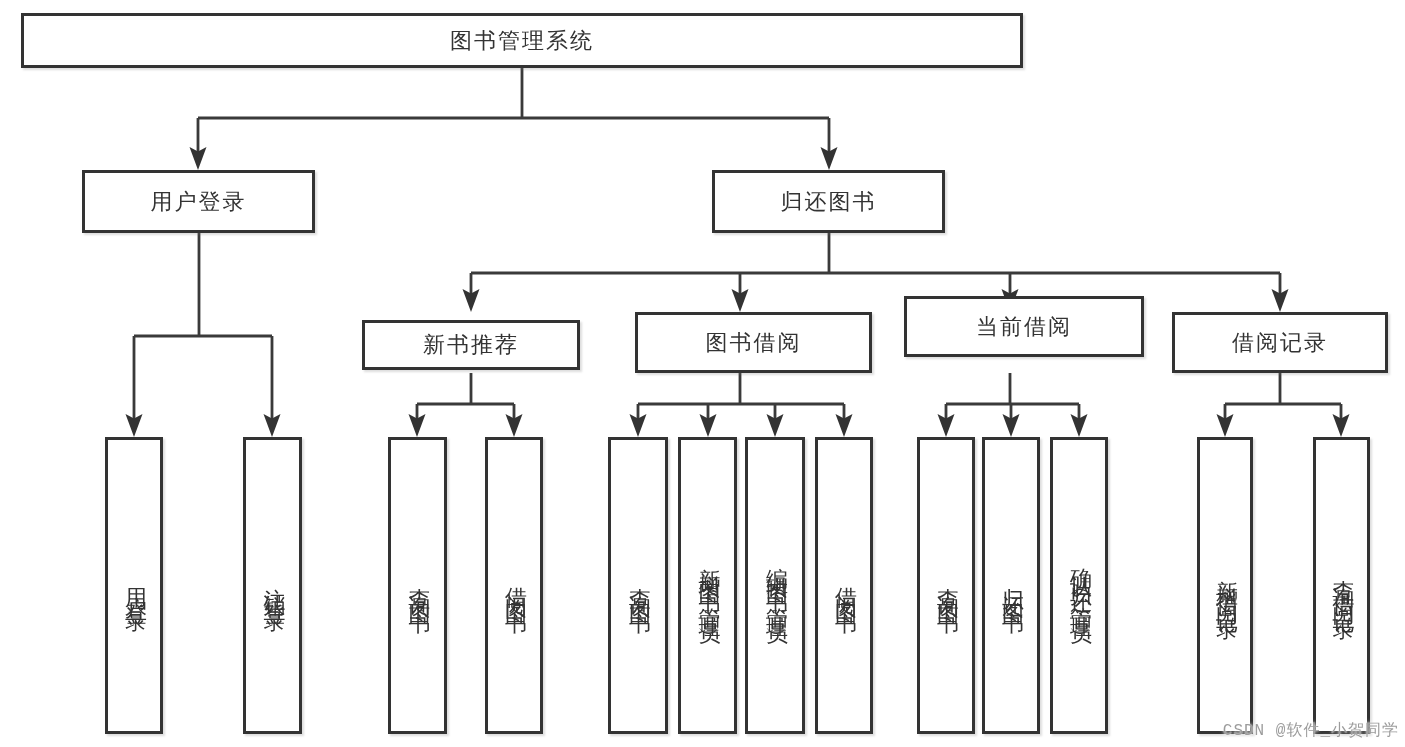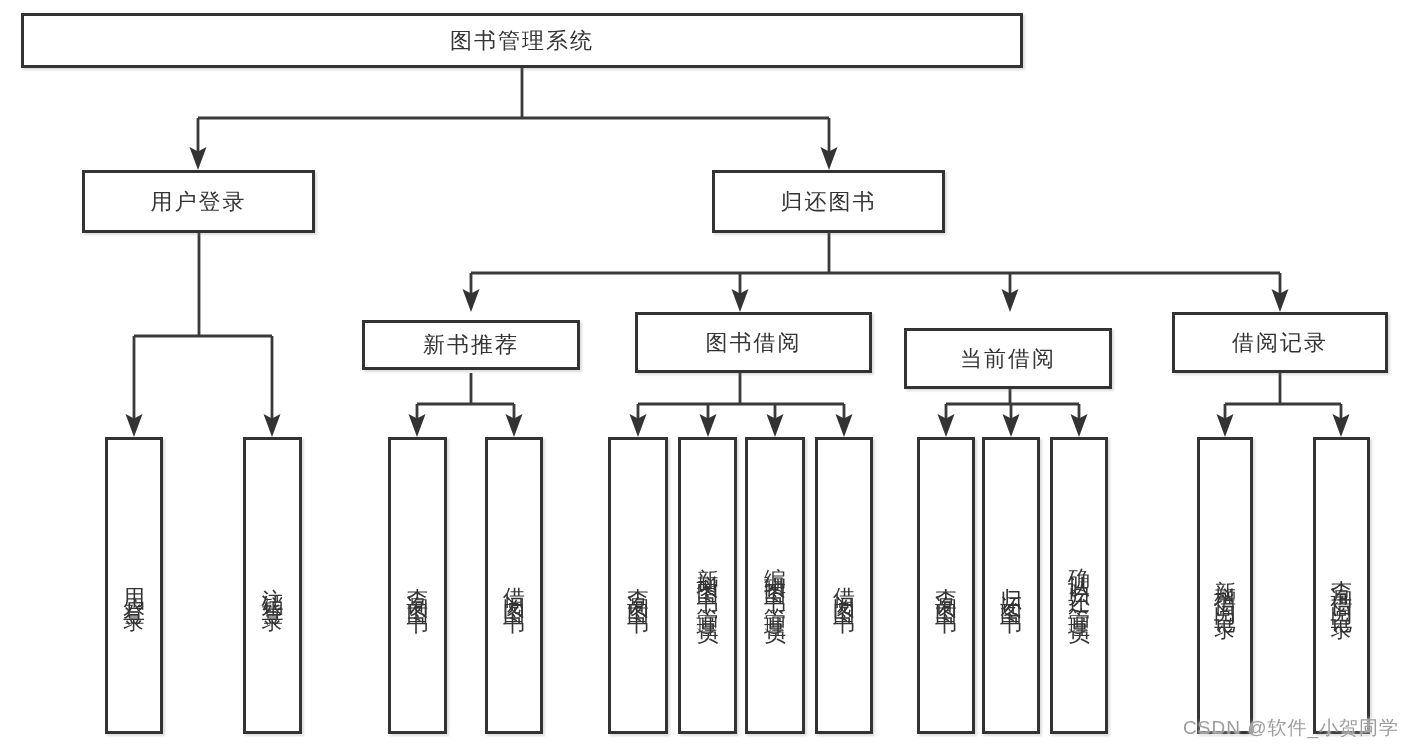--- a/index.html
+++ b/index.html
@@ -5,21 +5,21 @@
   html, body {
     margin: 0;
     padding: 0;
     background: #ffffff;
   }
   .stage {
     position: relative;
     width: 1405px;
     height: 747px;
     background: #ffffff;
-    font-family: Liberation Sans, sans-serif;
+    font-family: Liberation Mono, monospace;
     color: #333333;
     overflow: hidden;
   }
   .wires {
     position: absolute;
     left: 0;
     top: 0;
   }
   .wire {
     fill: none;
@@ -52,21 +52,21 @@
     font-size: 22px;
     letter-spacing: 8px;
     line-height: 1;
     color: #333333;
     white-space: nowrap;
   }
   .watermark {
     position: absolute;
     right: 6px;
     bottom: 6px;
-    font-size: 19px;
+    font-size: 16px;
     letter-spacing: 1px;
     color: #9c9c9c;
     text-shadow: 0 0 2px #ffffff, 0 0 4px #ffffff;
     z-index: 5;
     white-space: nowrap;
   }
 </style>
 </head>
 <body>
 
@@ -114,21 +114,21 @@
   <div class="node h" style="left:712px; top:170px; width:233px; height:63px;">
     <span>归还图书</span>
   </div>
 
   <div class="node h" style="left:362px; top:312px; width:218px; height:50px;margin-top:8px;">
     <span>新书推荐</span>
   </div>
   <div class="node h" style="left:635px; top:312px; width:237px; height:61px;">
     <span>图书借阅</span>
   </div>
-  <div class="node h" style="left:904px; top:328px; width:208px; height:61px;">
+  <div class="node h" style="left:904px; top:296px; width:240px; height:61px;">
     <span>当前借阅</span>
   </div>
   <div class="node h" style="left:1172px; top:312px; width:216px; height:61px;">
     <span>借阅记录</span>
   </div>
 
   <div class="node v" style="left:105px; top:437px; width:58px; height:297px;">
     <span>用户登录</span>
   </div>
   <div class="node v" style="left:243px; top:437px; width:59px; height:297px;">

